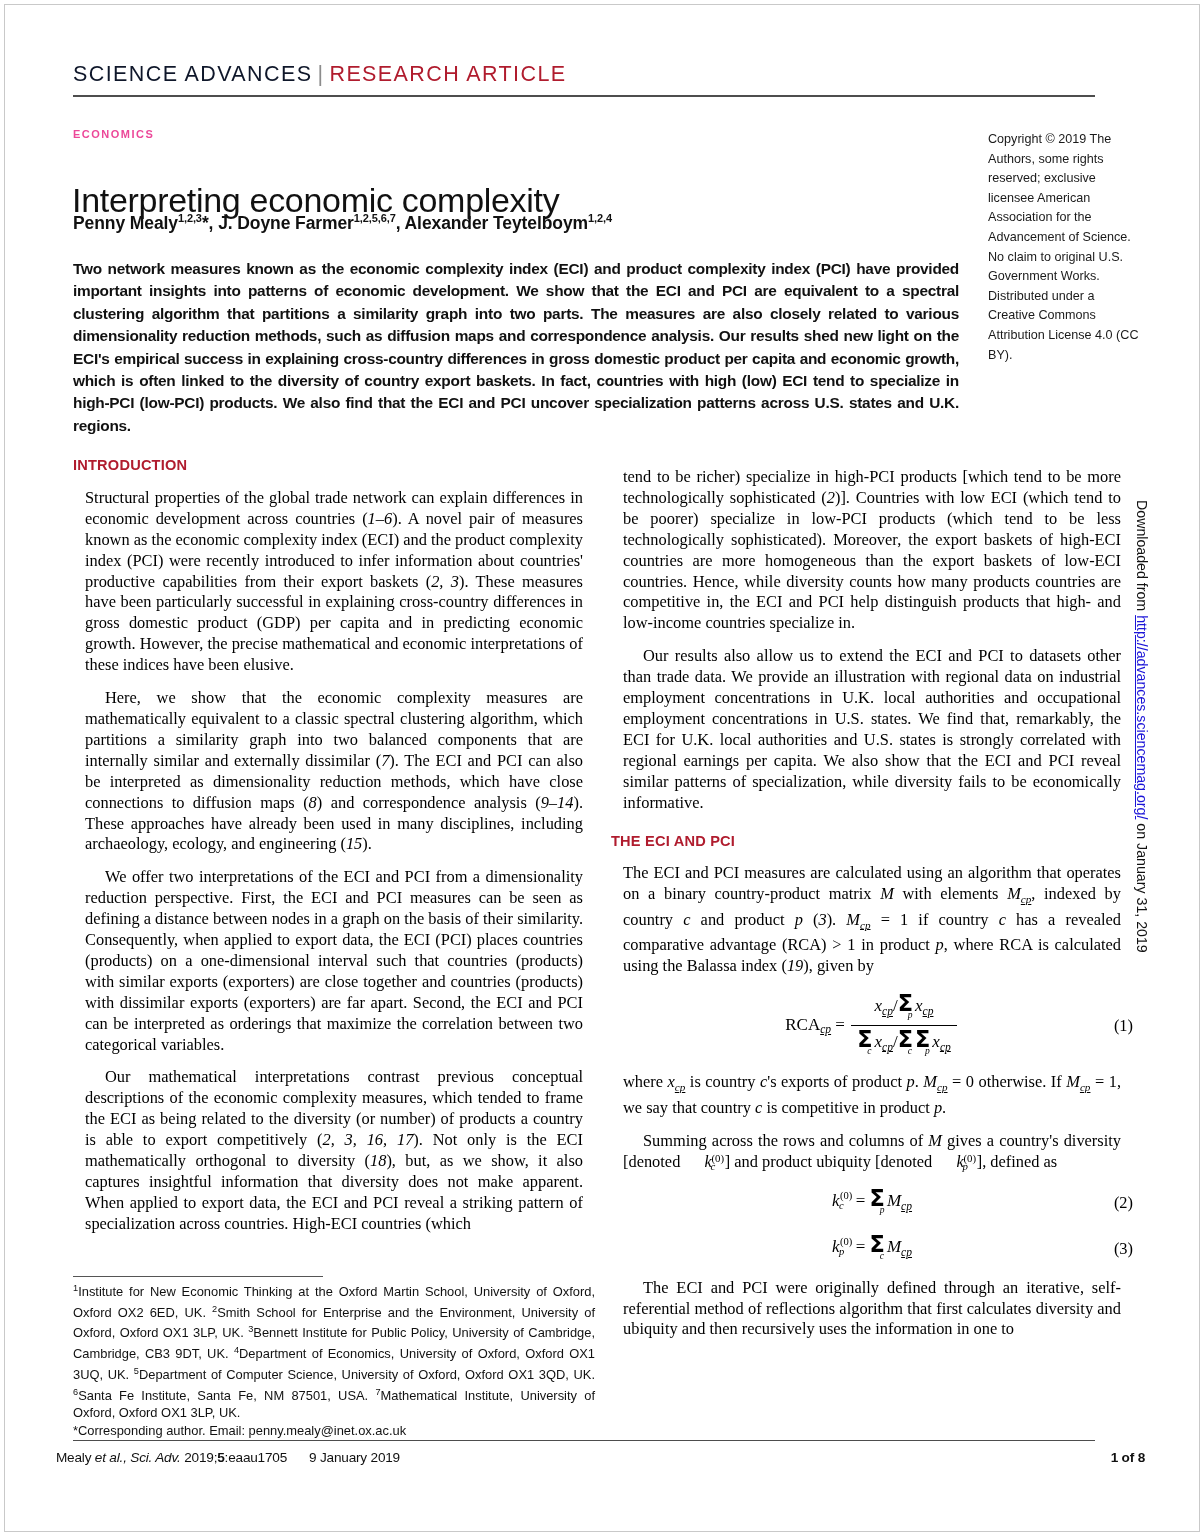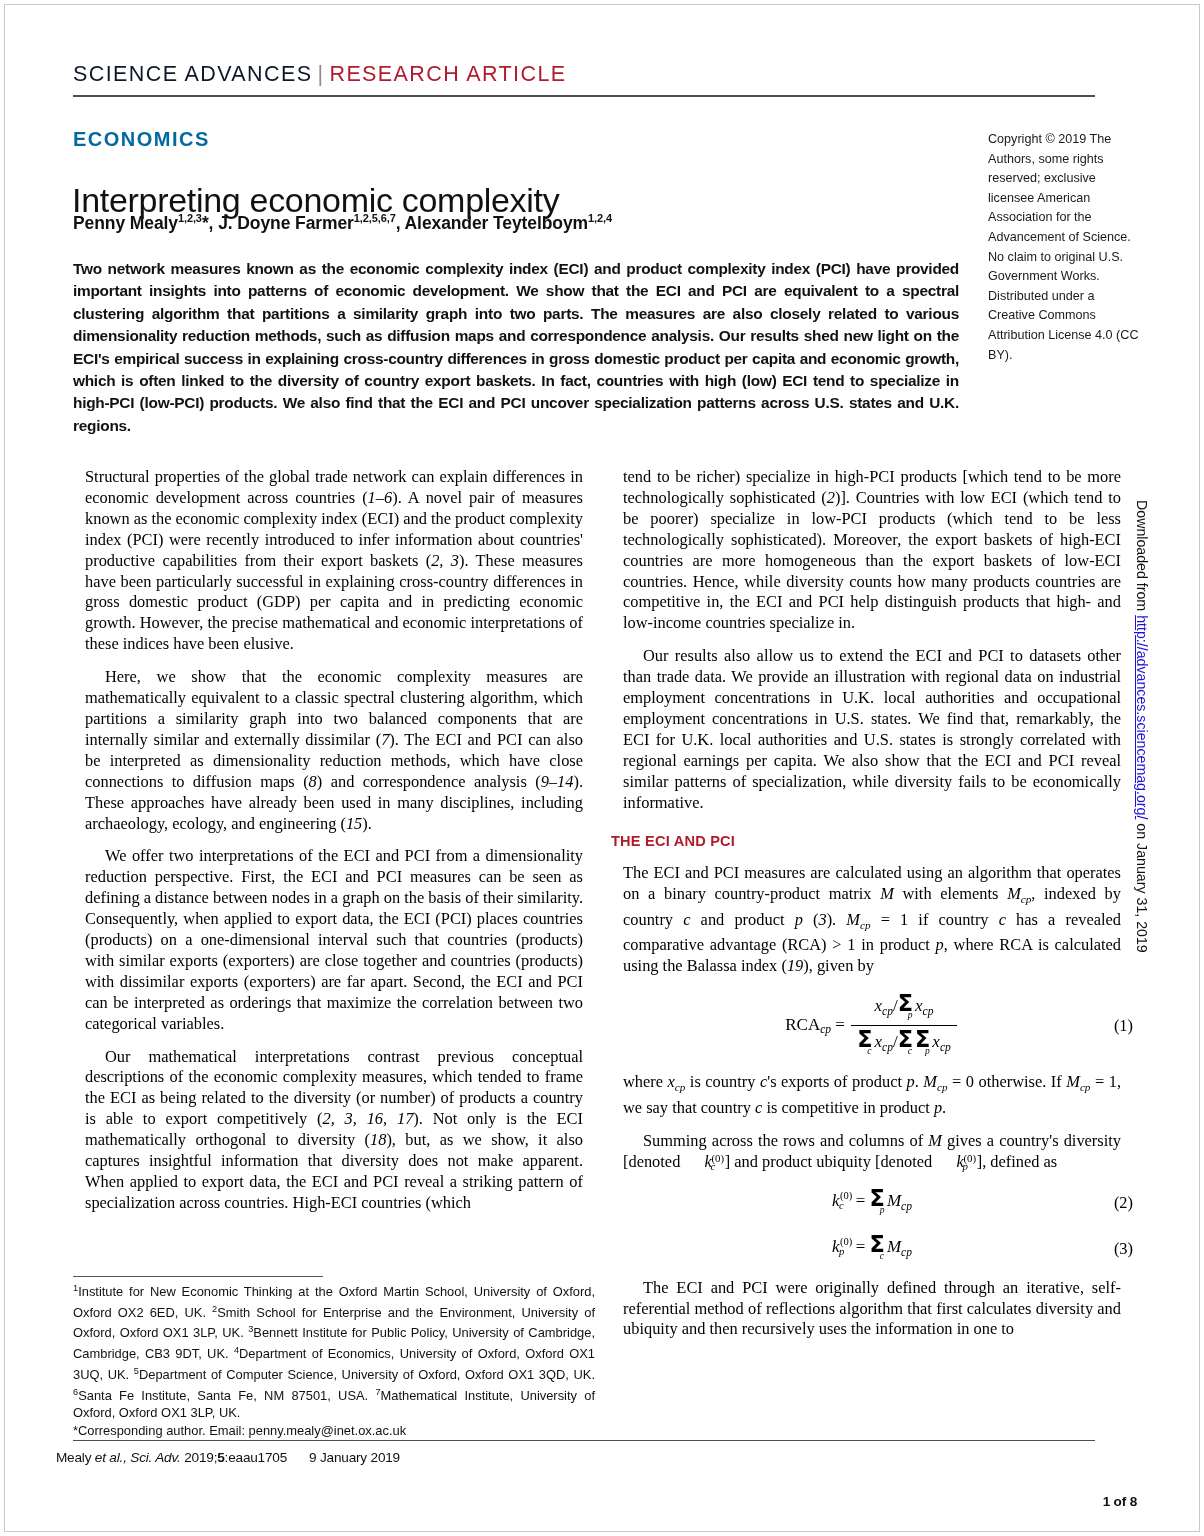--- a/index.html
+++ b/index.html
@@ -47,24 +47,24 @@
     border-top: 2px solid #4d4d4d;
     width: 1022px;
   }
 
   
   .eyebrow {
     position: absolute;
     left: 73px;
     top: 128px;
     font-family: "Liberation Sans", sans-serif;
-    font-size: 20px;
+    font-size: 11px;
     font-weight: bold;
     letter-spacing: 1.5px;
-    color: #0369a1;
+    color: #ec4899;
   }
 
   
   .title {
     position: absolute;
     left: 72px;
     top: 158px;
     width: 880px;
     font-family: "Liberation Sans", sans-serif;
     font-size: 34px;
@@ -148,21 +148,21 @@
   }
   .eq .num {
     position: absolute;
     right: 0;
     top: 50%;
     transform: translateY(-50%);
     font-size: 16.4px;
   }
   .eqbody { display: inline-block; }
   .mvar { font-style: italic; font-family: "Liberation Serif", serif; }
-  .sub  { font-size: 0.68em; vertical-align: -0.32em; font-style: italic; }
+  .sub  { font-size: 0.68em; vertical-align: -0.32em; font-style: italic; text-decoration: underline; }
   .sigma { font-weight: bold; font-size: 1.32em; font-family: "DejaVu Sans", sans-serif; }
   .sigwrap { display: inline-block; position: relative; padding-right: 2px; }
   .sigwrap .idx {
     position: absolute;
     left: 58%;
     bottom: -9px;
     font-size: 0.56em;
     font-style: italic;
     font-weight: normal;
     font-family: "Liberation Serif", serif;
@@ -216,21 +216,21 @@
     top: 1450px;
     font-family: "Liberation Sans", sans-serif;
     font-size: 13.6px;
     color: #111;
     letter-spacing: -0.2px;
   }
   .footer-left { left: 56px; }
   .footer-left .it { font-style: italic; }
   .footer-left .b { font-weight: bold; }
   .footer-date { padding-left: 22px; }
-  .footer-right { right: 67px; font-weight: bold; margin-top: 44px; }
+  .footer-right { right: 59px; font-weight: bold; }
 
   
   .downloaded {
     position: absolute;
     left: 1150px;
     top: 500px;
     width: 460px;
     transform-origin: 0 0;
     transform: rotate(90deg);
     font-family: "Liberation Sans", sans-serif;
@@ -261,20 +261,21 @@
     <span>Penny Mealy</span><sup>1,2,3</sup><span>*</span>,
     <span>J. Doyne Farmer</span><sup>1,2,5,6,7</sup>,
     <span>Alexander Teytelboym</span><sup>1,2,4</sup>
   </div>
 
   <div class="abstract">Two network measures known as the economic complexity index (ECI) and product complexity index (PCI) have provided important insights into patterns of economic development. We show that the ECI and PCI are equivalent to a spectral clustering algorithm that partitions a similarity graph into two parts. The measures are also closely related to various dimensionality reduction methods, such as diffusion maps and correspondence analysis. Our results shed new light on the ECI's empirical success in explaining cross-country differences in gross domestic product per capita and economic growth, which is often linked to the diversity of country export baskets. In fact, countries with high (low) ECI tend to specialize in high-PCI (low-PCI) products. We also find that the ECI and PCI uncover specialization patterns across U.S. states and U.K. regions.</div>
 
   <div class="copyright">Copyright © 2019 The Authors, some rights reserved; exclusive licensee American Association for the Advancement of Science. No claim to original U.S. Government Works. Distributed under a Creative Commons Attribution License 4.0 (CC BY).</div>
 
   <div class="col col-left">
+    <div class="secthead">INTRODUCTION</div>
 
     <p class="body"><span>Structural properties of the global trade network can explain differences in economic development across countries (</span><span class="it">1–6</span><span>). A novel pair of measures known as the economic complexity index (ECI) and the product complexity index (PCI) were recently introduced to infer information about countries' productive capabilities from their export baskets (</span><span class="it">2, 3</span><span>). These measures have been particularly successful in explaining cross-country differences in gross domestic product (GDP) per capita and in predicting economic growth. However, the precise mathematical and economic interpretations of these indices have been elusive.</span></p>
 
     <p class="body"><span>Here, we show that the economic complexity measures are mathematically equivalent to a classic spectral clustering algorithm, which partitions a similarity graph into two balanced components that are internally similar and externally dissimilar (</span><span class="it">7</span><span>). The ECI and PCI can also be interpreted as dimensionality reduction methods, which have close connections to diffusion maps (</span><span class="it">8</span><span>) and correspondence analysis (</span><span class="it">9–14</span><span>). These approaches have already been used in many disciplines, including archaeology, ecology, and engineering (</span><span class="it">15</span><span>).</span></p>
 
     <p class="body">We offer two interpretations of the ECI and PCI from a dimensionality reduction perspective. First, the ECI and PCI measures can be seen as defining a distance between nodes in a graph on the basis of their similarity. Consequently, when applied to export data, the ECI (PCI) places countries (products) on a one-dimensional interval such that countries (products) with similar exports (exporters) are close together and countries (products) with dissimilar exports (exporters) are far apart. Second, the ECI and PCI can be interpreted as orderings that maximize the correlation between two categorical variables.</p>
 
     <p class="body"><span>Our mathematical interpretations contrast previous conceptual descriptions of the economic complexity measures, which tended to frame the ECI as being related to the diversity (or number) of products a country is able to export competitively (</span><span class="it">2, 3, 16, 17</span><span>). Not only is the ECI mathematically orthogonal to diversity (</span><span class="it">18</span><span>), but, as we show, it also captures insightful information that diversity does not make apparent. When applied to export data, the ECI and PCI reveal a striking pattern of specialization across countries. High-ECI countries (which</span></p>
   </div>
 

